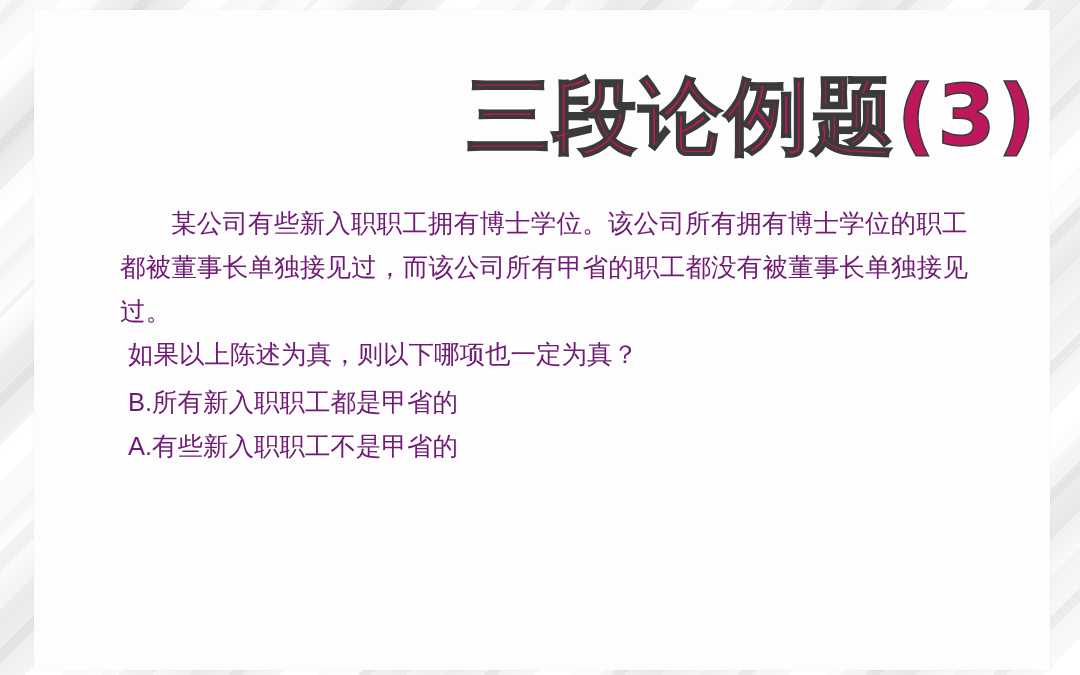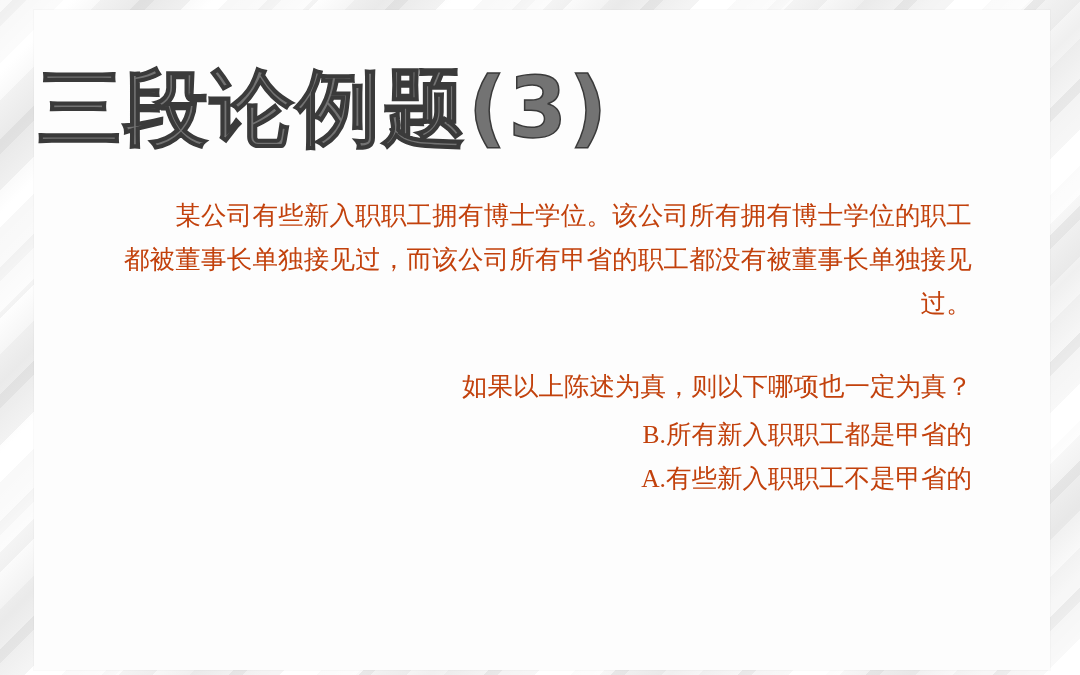--- a/index.html
+++ b/index.html
@@ -52,50 +52,48 @@
     position: absolute;
     left: 34px;
     top: 10px;
     width: 1016px;
     height: 660px;
     background: #fdfdfd;
     box-shadow: 0 0 0 1px rgba(0,0,0,0.02);
   }
 
   .slide-title {
-    margin: 4px;
+    margin: 12px;
     padding-top: 52px;
-    text-align: left;
+    text-align: right;
     font-family: "DejaVu Sans", "Liberation Sans", sans-serif;
     font-weight: 700;
     font-size: 84px;
     line-height: 1.0;
     letter-spacing: 2px;
-    color: #737373;
+    color: #be185d;
     -webkit-text-stroke: 1.5px #3a3a3a;
   }
 
   .body-area {
     padding: 0 78px 0 86px;
     margin-top: 44px;
-    color: #c2410c;
-    font-family: Liberation Serif, serif;
-    text-align: right;
+    color: #701a75;
+    font-family: Liberation Sans, sans-serif;
   }
 
   .stem {
     font-size: 25.5px;
     line-height: 1.72;
     text-indent: 2em;
     margin: 0;
     letter-spacing: 0.2px;
   }
 
   .question-block {
-    margin-top: 40px;
   }
   .question-line {
     font-size: 25.5px;
     line-height: 1.62;
     margin: 0 0 6px 0;
     padding-left: 8px;
   }
   .option-line {
     font-size: 25.5px;
     line-height: 1.72;

